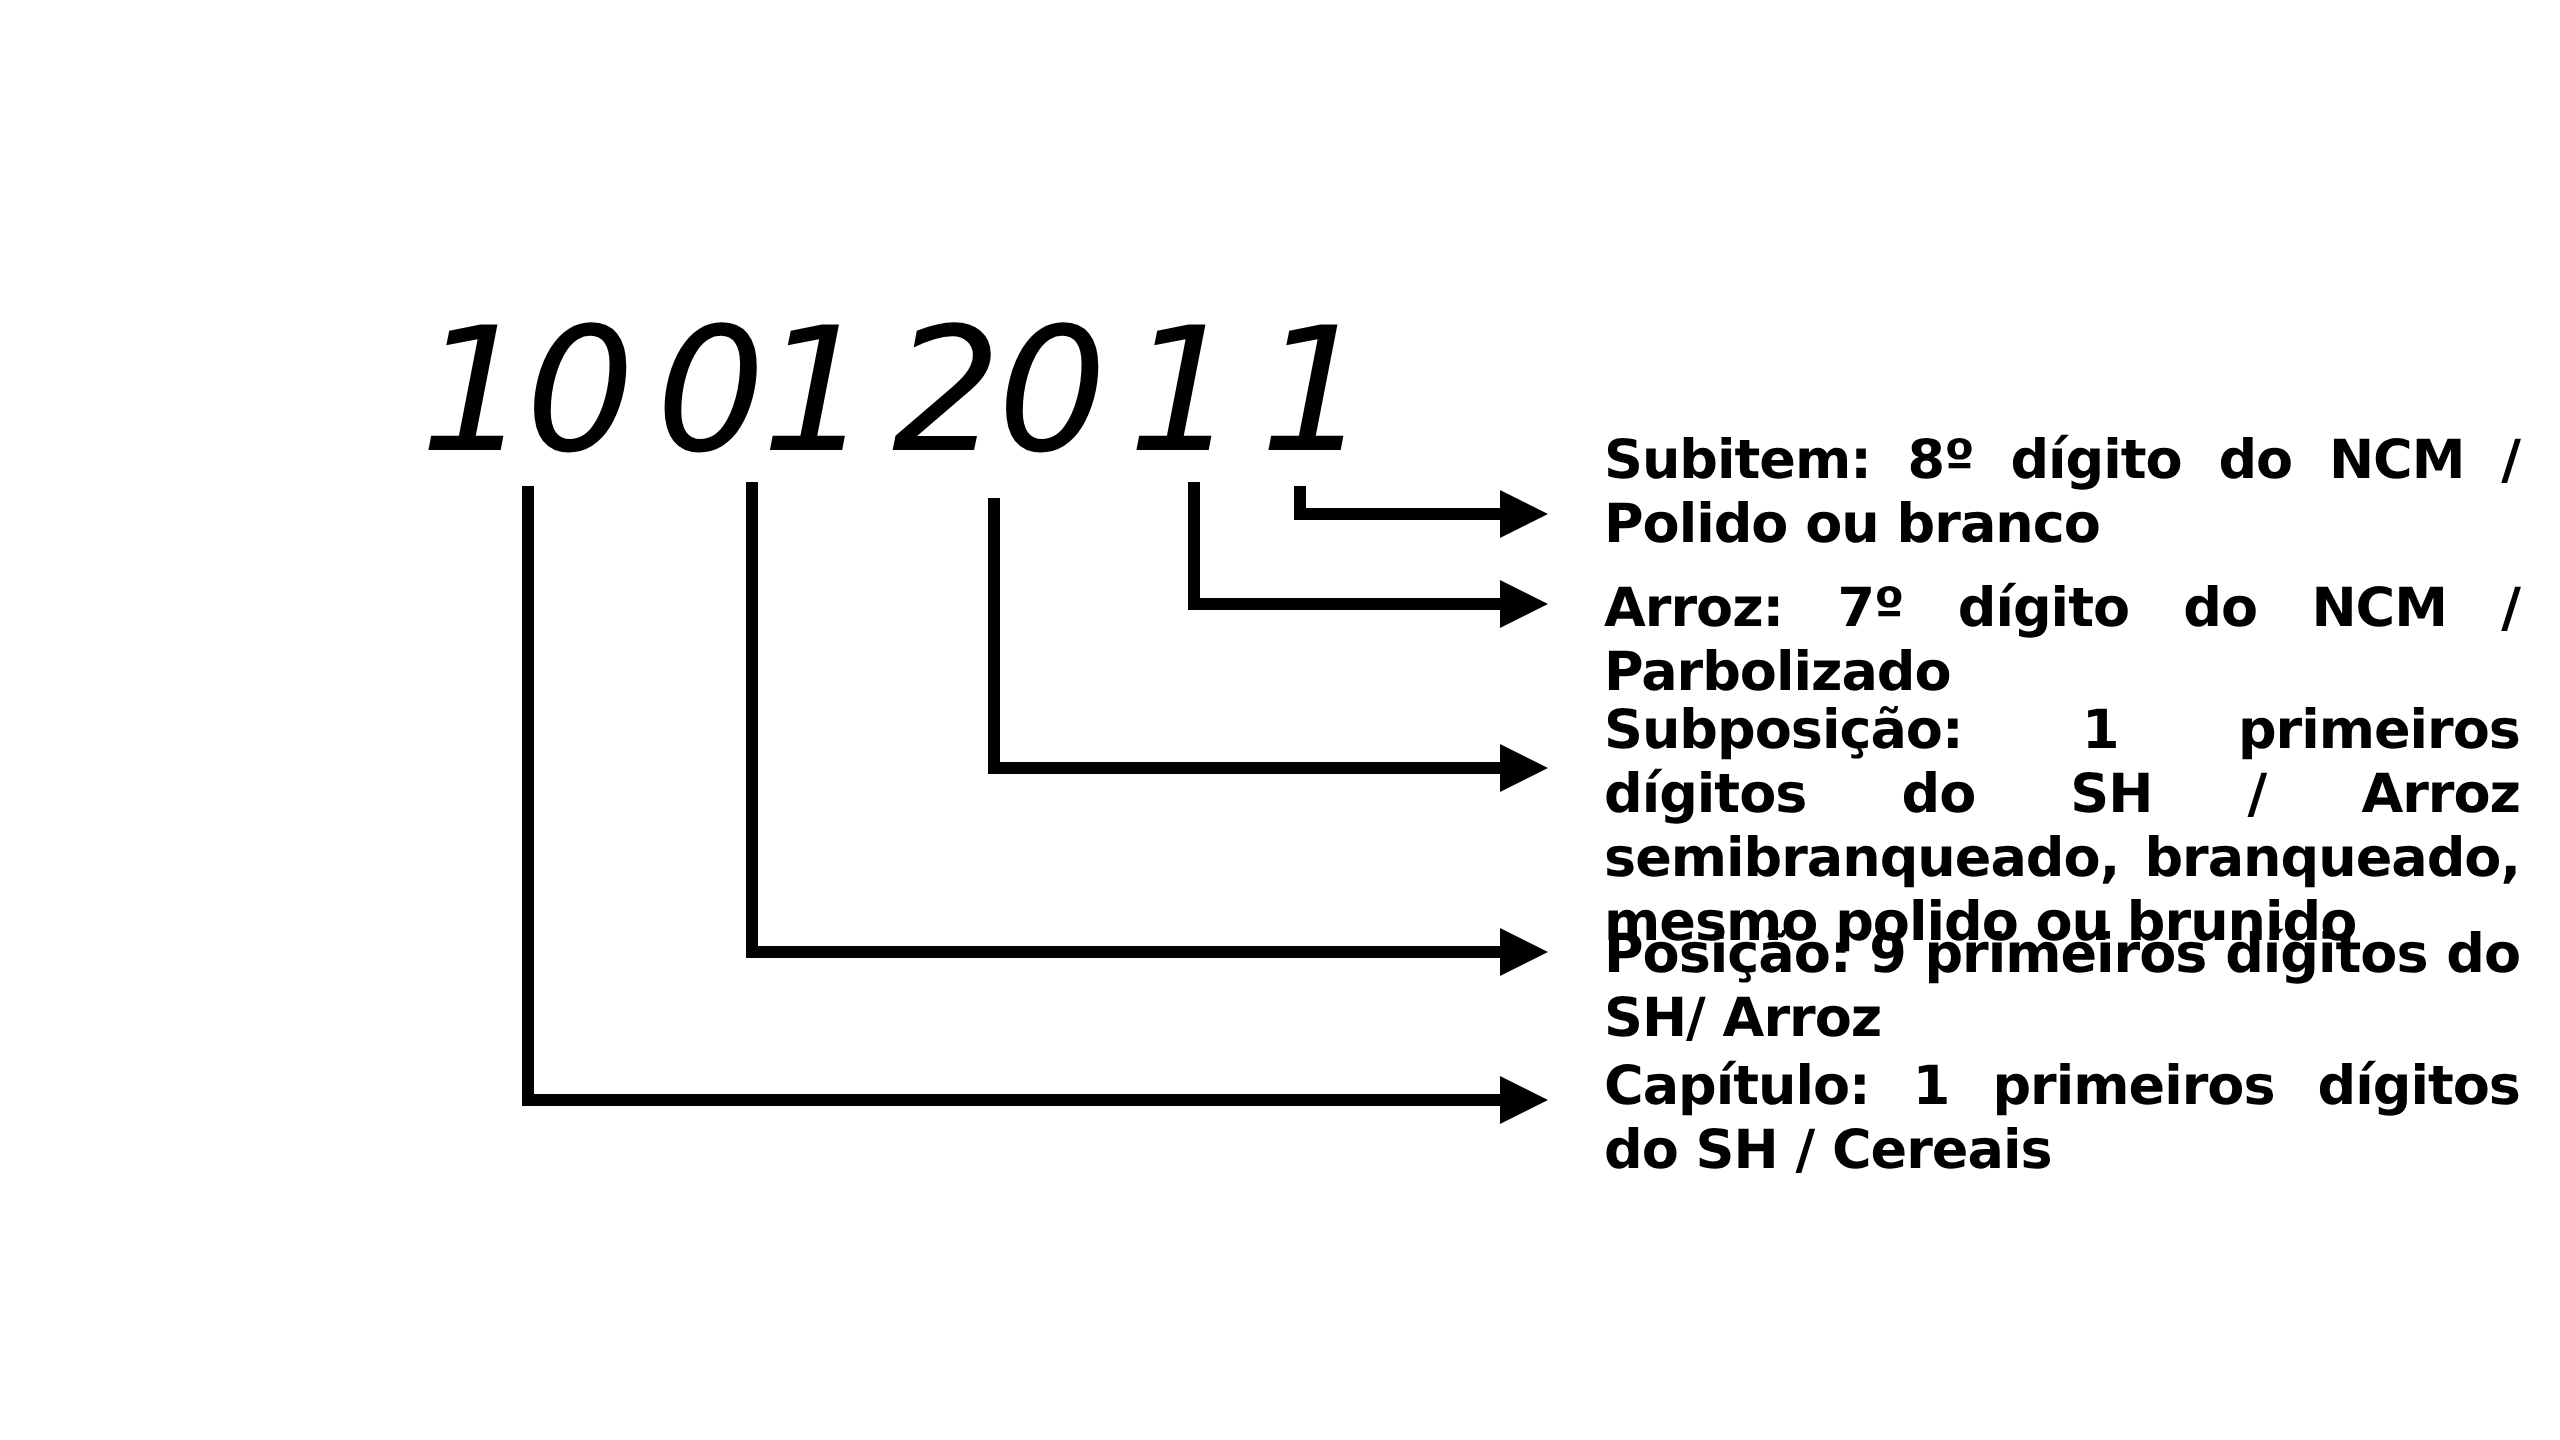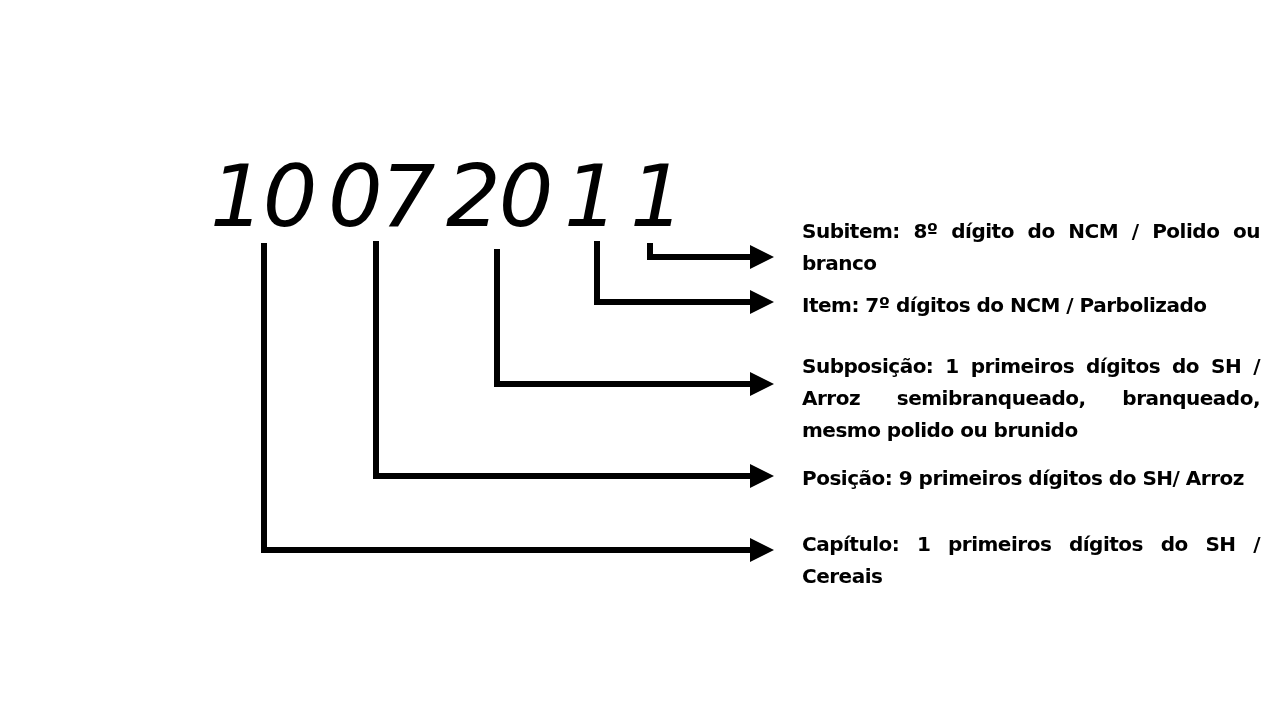--- a/index.html
+++ b/index.html
@@ -2,30 +2,30 @@
 <html><head>
 <meta charset="utf-8">
 <style>
   html, body { margin:0; padding:0; background:#ffffff; }
   body { width:1280px; height:720px; position:relative; overflow:hidden;
          font-family:"Liberation Sans", sans-serif; color:#000; }
   .code { position:absolute; left:210px; top:148px; font-size:86px; line-height:96px;
           font-family:"DejaVu Sans", sans-serif; letter-spacing:-2px; white-space:nowrap; }
   .code span { position:absolute; top:0;font-style:italic; }
   svg.lines { position:absolute; left:0; top:0; }
-  .label { position:absolute; left:802px; width:458px; font-weight:bold; font-size:20px;
+  .label { position:absolute; left:802px; width:458px; font-weight:bold; font-size:27px;
            line-height:32px; text-align:justify; text-align-last:left;
            font-family:"DejaVu Sans", sans-serif; letter-spacing:-0.5px; }
 </style>
 </head>
 <body>
 
 <div class="code">
   <span style="left:0px">10</span>
-  <span style="left:118px">07</span>
+  <span style="left:118px">01</span>
   <span style="left:236px">20</span>
   <span style="left:354px">1</span>
   <span style="left:420px">1</span>
 </div>
 
 <svg class="lines" width="1280" height="720">
   <defs>
     <marker id="ah" markerWidth="4" markerHeight="4" refX="2" refY="2" orient="auto" markerUnits="strokeWidth">
       <path d="M0,0 L4,2 L0,4 z" fill="#000"></path>
     </marker>
@@ -38,16 +38,16 @@
 
     <path d="M497,249 V384 H762" marker-end="url(#ah)"></path>
 
     <path d="M376,241 V476 H762" marker-end="url(#ah)"></path>
 
     <path d="M264,243 V550 H762" marker-end="url(#ah)"></path>
   </g>
 </svg>
 
 <div class="label" style="top:215px">Subitem: 8º dígito do NCM / Polido ou branco</div>
-<div class="label" style="top:289px">Item: 7º dígitos do NCM / Parbolizado</div>
+<div class="label" style="top:289px">Arroz: 7º dígito do NCM / Parbolizado</div>
 <div class="label" style="top:350px">Subposição: 1 primeiros dígitos do SH / Arroz semibranqueado, branqueado, mesmo polido ou brunido</div>
 <div class="label" style="top:462px">Posição: 9 primeiros dígitos do SH/ Arroz</div>
 <div class="label" style="top:528px">Capítulo: 1 primeiros dígitos do SH / Cereais</div>
 
 </body></html>

